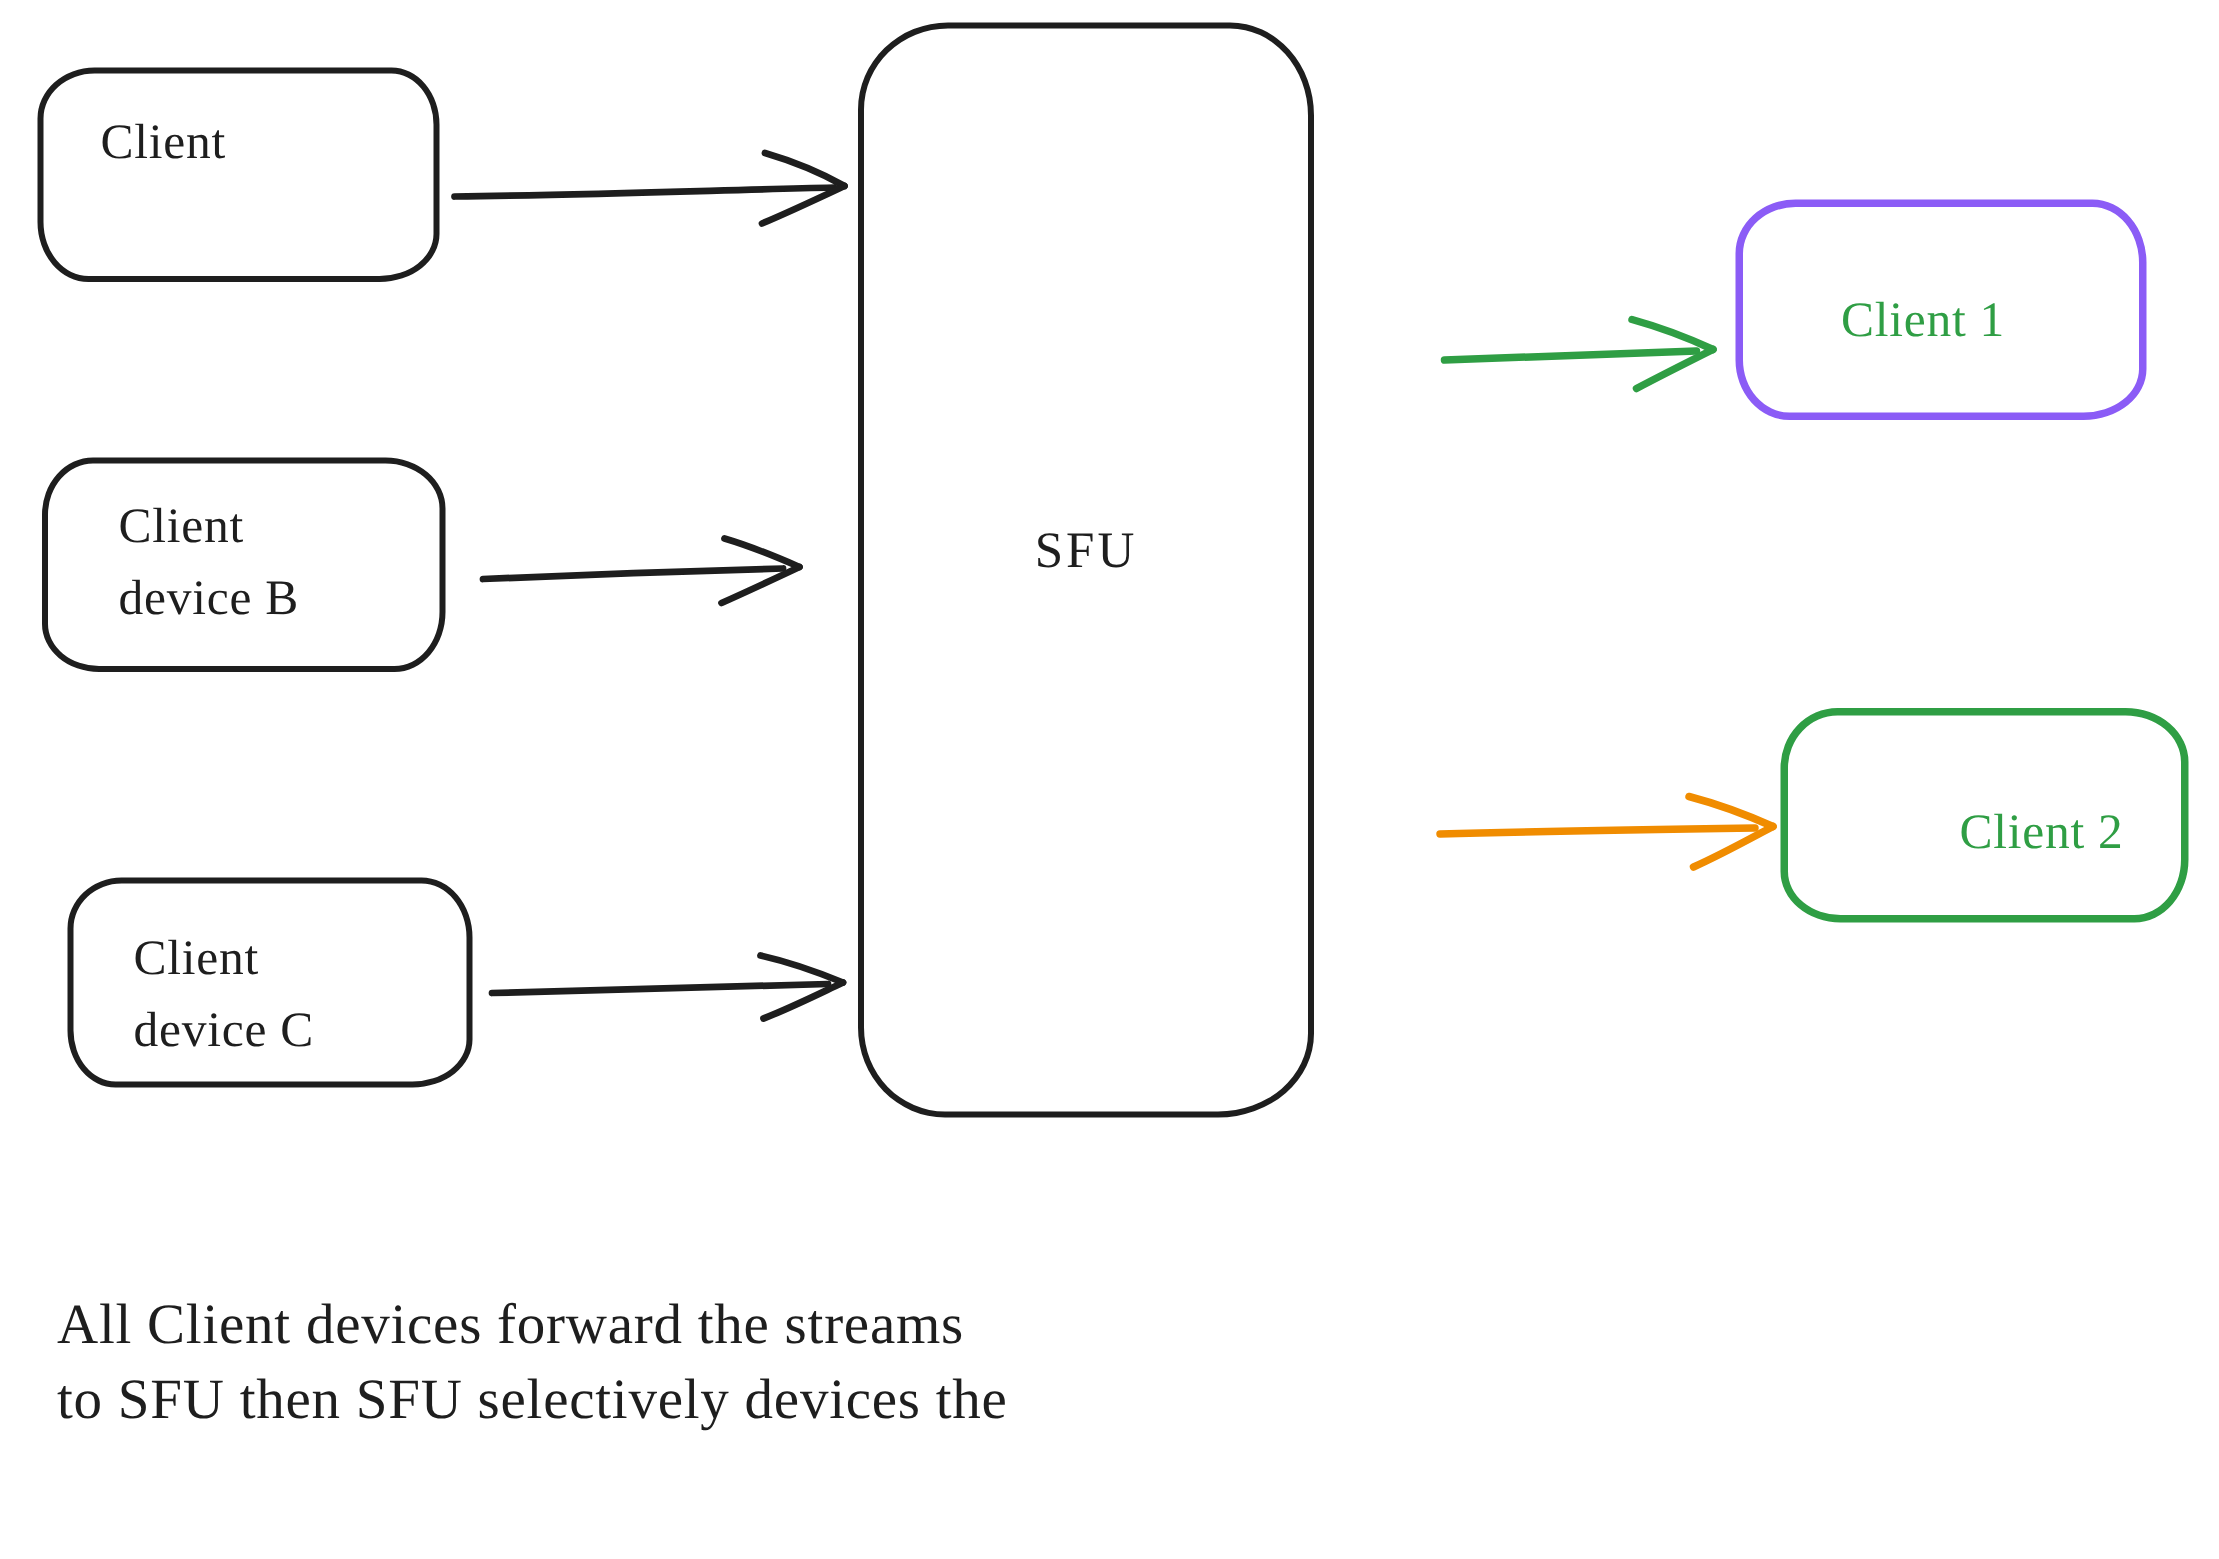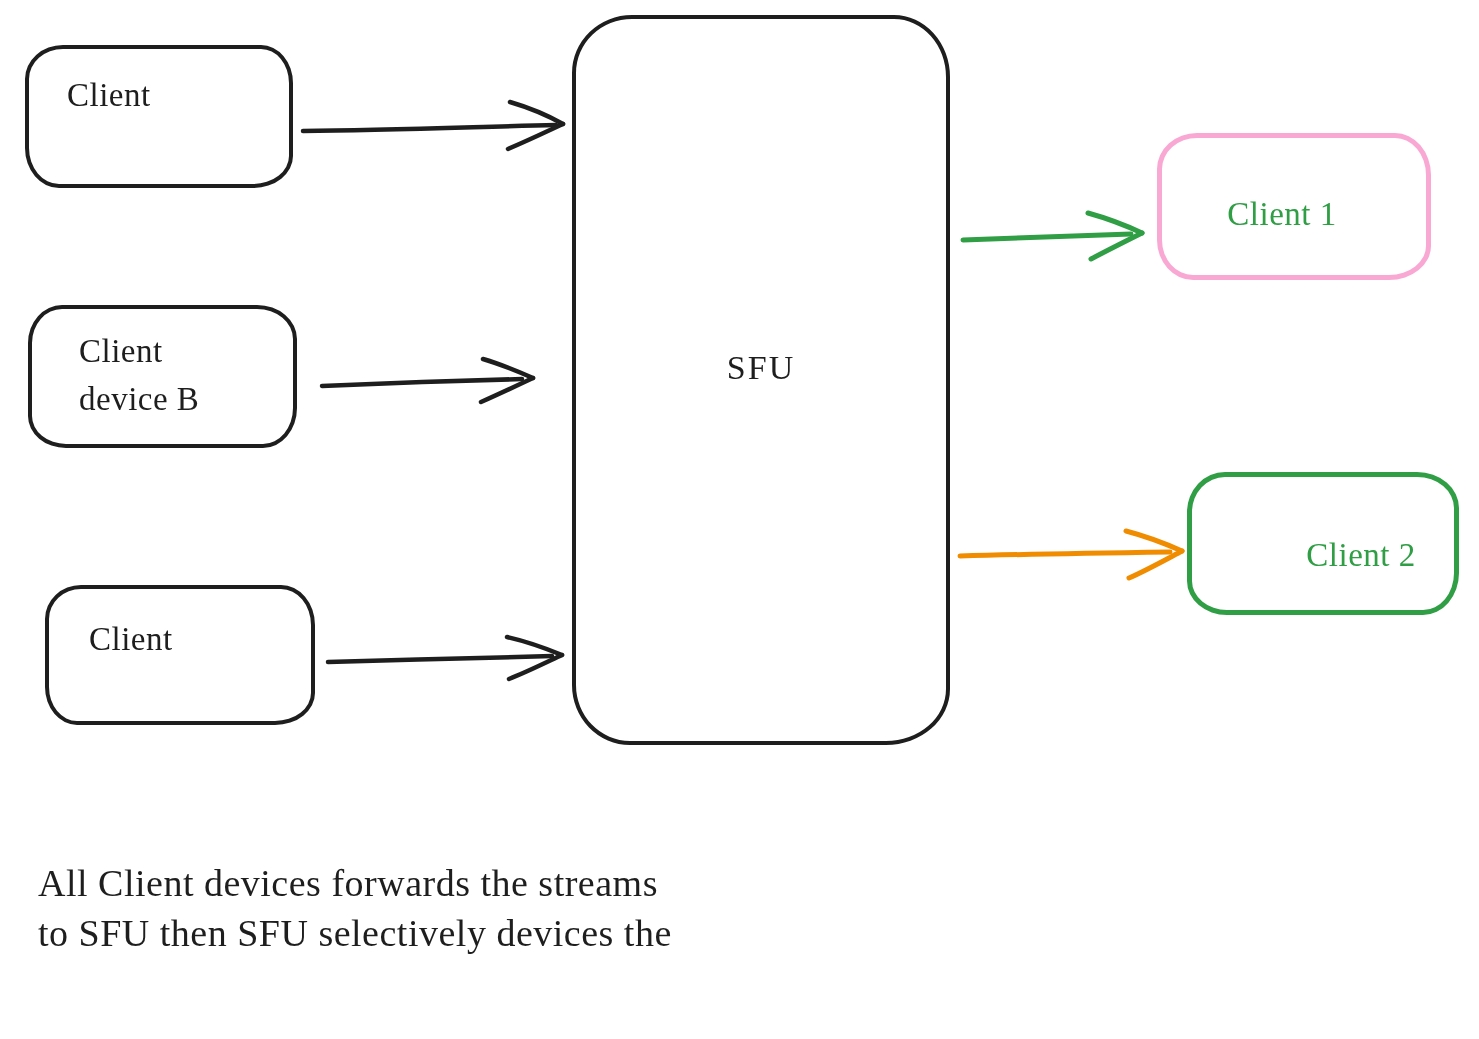--- a/index.html
+++ b/index.html
@@ -52,37 +52,37 @@
     padding: 18px 0 0 47px;
   }
   .node-c {
     left: 45px; top: 585px; width: 270px; height: 140px;
     border-radius: 36px 34px 40px 32px / 34px 40px 32px 38px;
     padding: 26px 0 0 40px;
   }
 
   
   .node-sfu {
-    left: 572px; top: 15px; width: 378px; height: 730px;
+    left: 572px; top: 15px; width: 304px; height: 730px;
     border: 4.5px solid #1e1e1e;
     border-radius: 60px 56px 64px 58px / 58px 62px 56px 60px;
   }
   .node-sfu .lbl {
     position: absolute;
     left: 0; top: 325px;
     width: 100%;
     text-align: center;
     font-size: 34px;
     letter-spacing: 2px;
   }
 
   
   .node-c1 {
     left: 1157px; top: 133px; width: 274px; height: 147px;
-    border: 5px solid #f9a8d4;
+    border: 5px solid #8b5cf6;
     border-radius: 40px 36px 42px 36px / 36px 42px 34px 40px;
   }
   .node-c2 {
     left: 1187px; top: 472px; width: 272px; height: 143px;
     border: 5px solid #2f9e44;
     border-radius: 38px 42px 36px 40px / 40px 36px 42px 34px;
   }
   .node-c1 .lbl, .node-c2 .lbl {
     position: absolute;
     left: 0;
@@ -152,33 +152,34 @@
   <div class="node box-black node-b">
     <div class="lbl">
       <span>Client</span>
       <span>device B</span>
     </div>
   </div>
 
   <div class="node box-black node-c">
     <div class="lbl">
       <span>Client</span>
+      <span>device C</span>
     </div>
   </div>
 
   <div class="node node-sfu">
     <div class="lbl">SFU</div>
   </div>
 
   <div class="node node-c1">
     <div class="lbl">Client 1</div>
   </div>
 
   <div class="node node-c2">
     <div class="lbl">Client 2</div>
   </div>
 
   <div class="caption">
-    <span>All Client devices forwards the streams</span>
+    <span>All Client devices forward the streams</span>
     <span>to SFU then SFU selectively devices the</span>
   </div>
 
 </div>
 
 </body></html>

